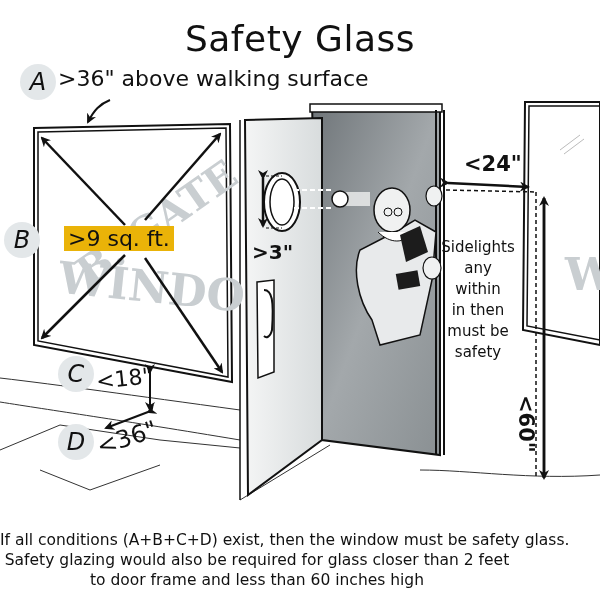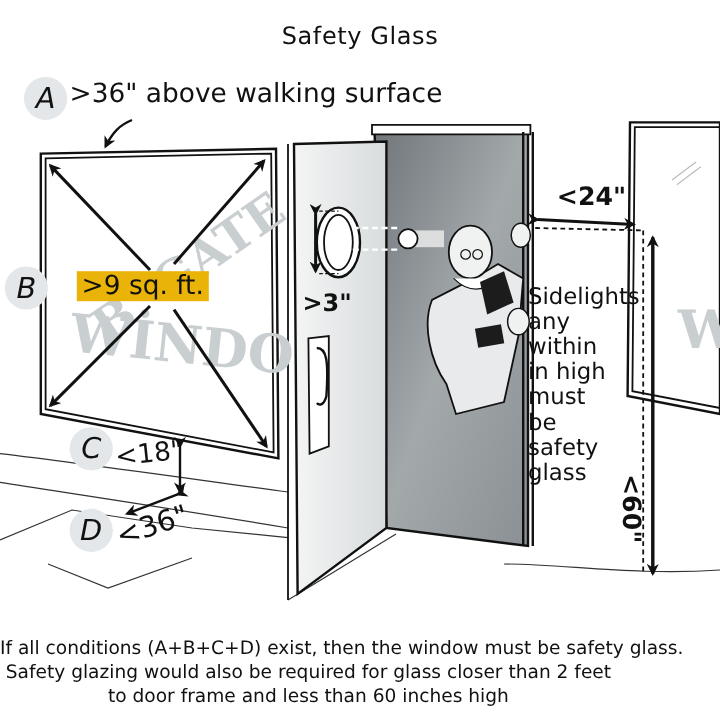--- a/index.html
+++ b/index.html
@@ -1,25 +1,25 @@
 <!DOCTYPE html>
 <html><head>
 <meta charset="utf-8">
 <style>
   html, body { margin: 0; padding: 0; background: #ffffff; }
   body { width: 600px; height: 600px; position: relative; overflow: hidden;
          font-family: "DejaVu Sans", sans-serif; color: #111; }
   .title { position: absolute; left: 0; width: 600px; top: 18px; text-align: center;
-           font-size: 20px; letter-spacing: 0.5px; }
+           font-size: 36px; letter-spacing: 0.5px; }
   .label { position: absolute; font-size: 22px; white-space: nowrap; }
   .badge { position: absolute; width: 36px; height: 36px; border-radius: 50%;
            background: #e3e7e9; display: flex; align-items: center; justify-content: center;
            font-size: 24px; font-style: italic; }
   .sidelight-text { position: absolute; left: 440px; top: 237px; width: 76px;
-                    text-align: left; font-size: 19px; line-height: 21px; }
+                    text-align: center; font-size: 15px; line-height: 21px; }
   .footer { position: absolute; left: 0; width: 514px; top: 530px; text-align: center;
             font-size: 15.5px; line-height: 20px; }
   .footer div { white-space: nowrap; }
   svg { position: absolute; left: 0; top: 0; }
   .watermark { fill: #c9ced1; font-family: "DejaVu Serif", serif; font-weight: bold; }
 </style>
 </head>
 <body>
 
 <svg width="600" height="600" viewBox="0 0 600 600">
@@ -135,23 +135,22 @@
 
 <div class="label" style="left:252px; top:240px; font-size:20px; font-weight:bold;">&gt;3"</div>
 
 <div class="label" style="left:464px; top:152px; font-size:21px; font-weight:bold;">&lt;24"</div>
 <div class="label" style="left:538px; top:395px; font-size:21px; font-weight:bold; transform:rotate(90deg); transform-origin:left top;">&lt;60"</div>
 
 <div class="sidelight-text">
   <div>Sidelights</div>
   <div>any</div>
   <div>within</div>
-  <div>in high</div>
+  <div>in then</div>
   <div>must be</div>
   <div>safety</div>
-  <div>glass</div>
 </div>
 
 <div class="footer">
   <div>If all conditions (A+B+C+D) exist, then the window must be safety glass.</div>
   <div>Safety glazing would also be required for glass closer than 2 feet</div>
   <div>to door frame and less than 60 inches high</div>
 </div>
 
 </body></html>

